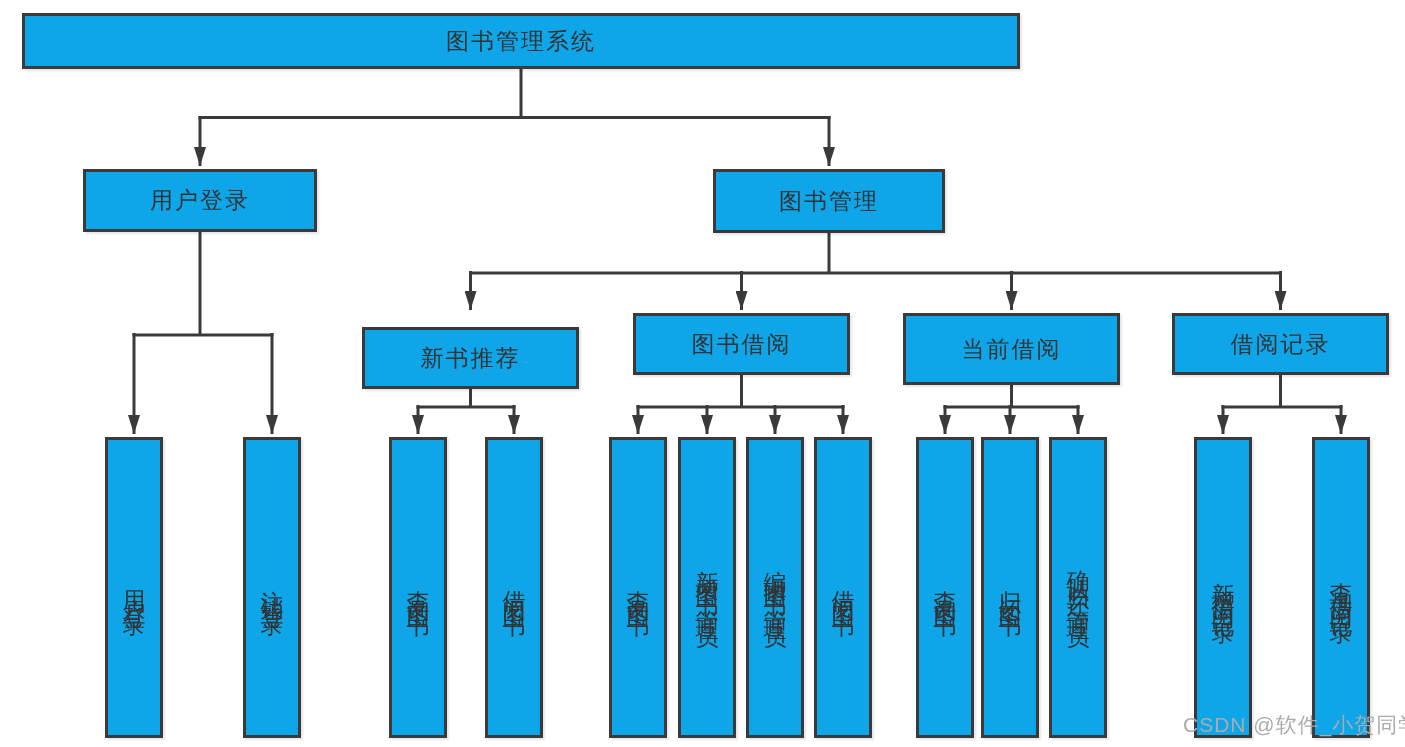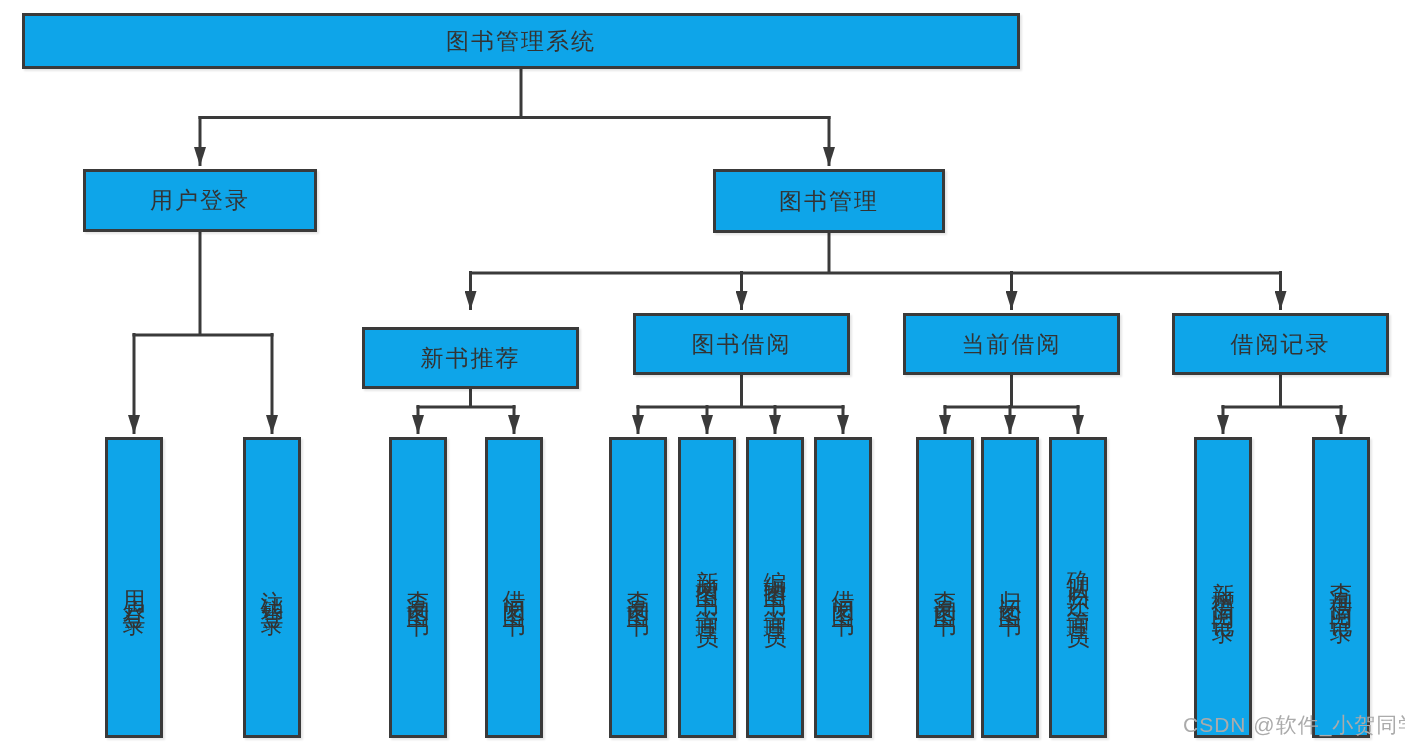--- a/index.html
+++ b/index.html
@@ -119,21 +119,21 @@
   <div class="box" style="left:713px; top:169px; width:232px; height:64px;">
     <span class="hlabel">图书管理</span>
   </div>
 
   <div class="box" style="left:362px; top:313px; width:217px; height:62px;margin-top:14px;">
     <span class="hlabel">新书推荐</span>
   </div>
   <div class="box" style="left:633px; top:313px; width:217px; height:62px;">
     <span class="hlabel">图书借阅</span>
   </div>
-  <div class="box" style="left:903px; top:313px; width:217px; height:62px;">
+  <div class="box" style="left:903px; top:313px; width:217px; height:72px;">
     <span class="hlabel">当前借阅</span>
   </div>
   <div class="box" style="left:1172px; top:313px; width:217px; height:62px;">
     <span class="hlabel">借阅记录</span>
   </div>
 
   <div class="box leaf" style="left:105px;">
     <span class="vlabel">用户登录</span>
   </div>
   <div class="box leaf" style="left:243px;">

